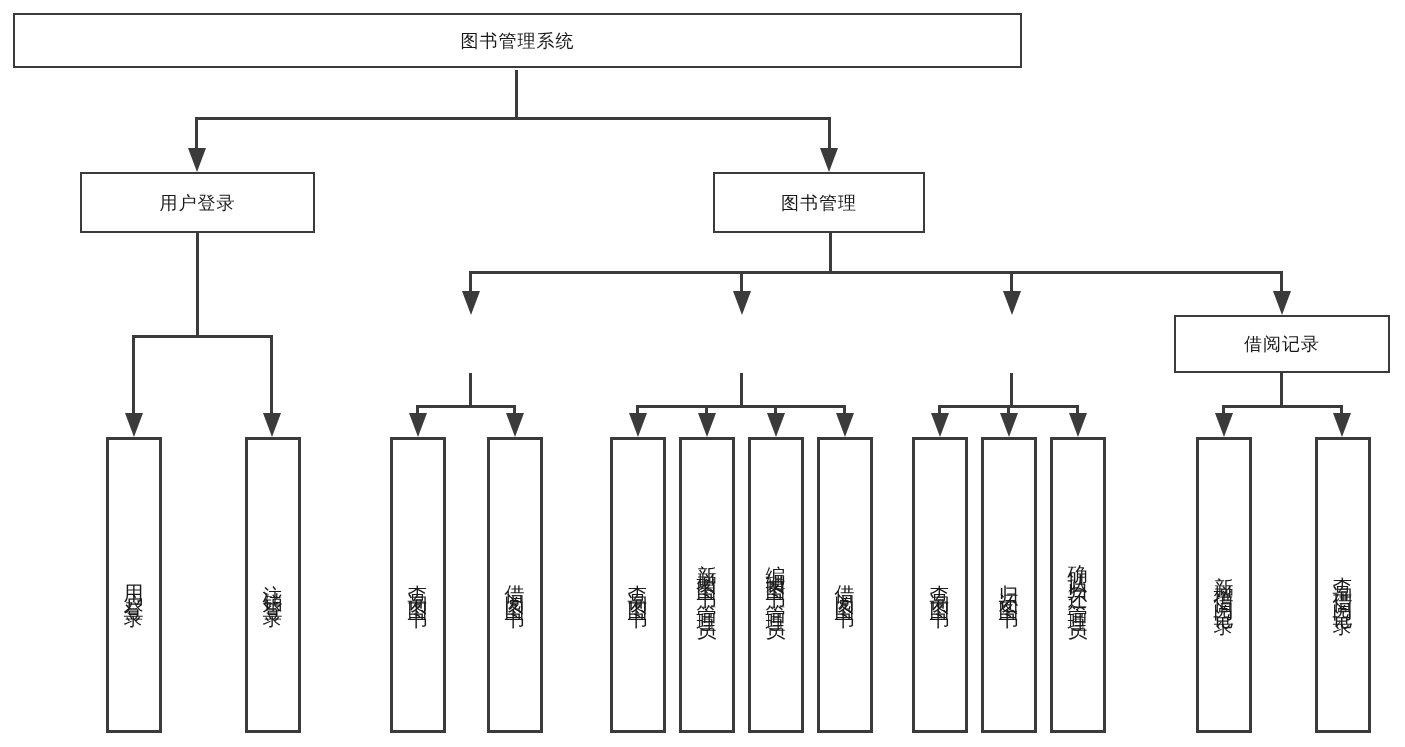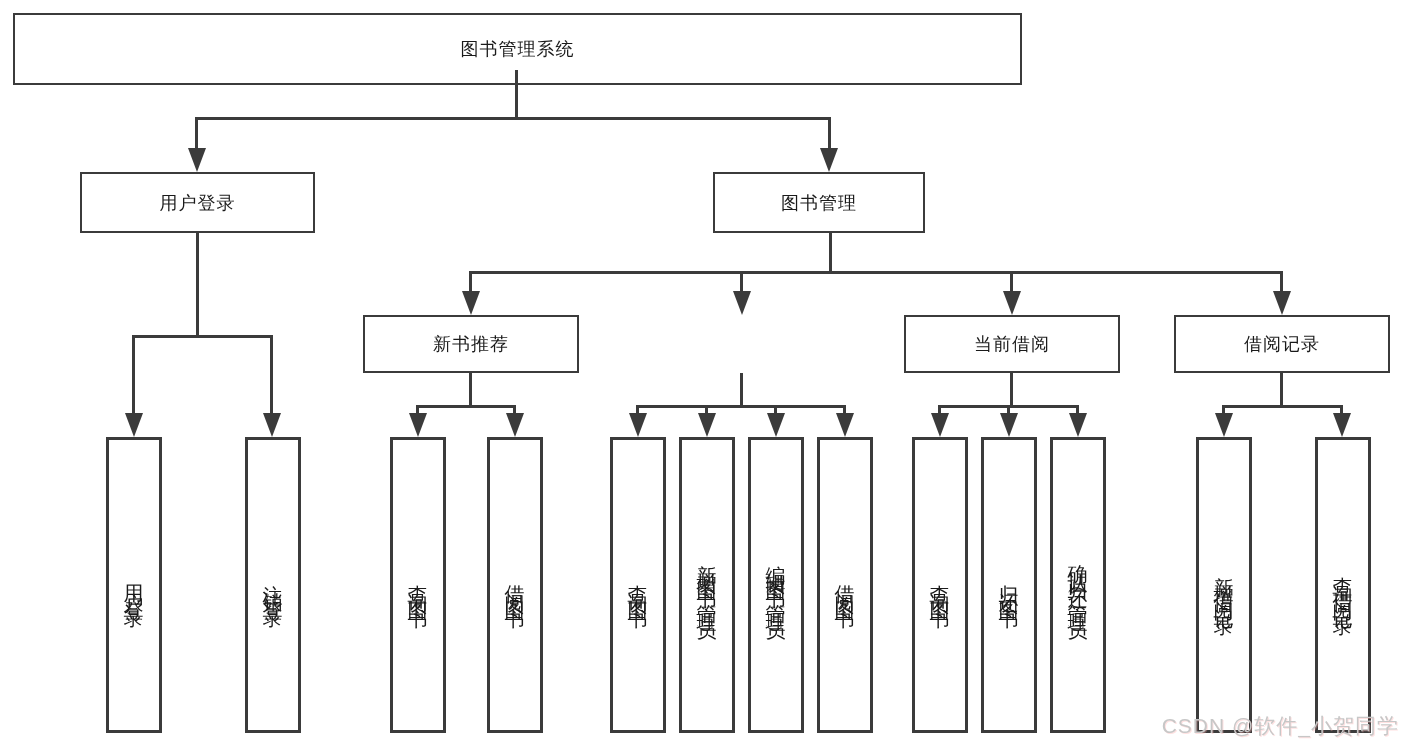--- a/index.html
+++ b/index.html
@@ -38,21 +38,21 @@
     color:var(--wm);font-size:21px;letter-spacing:1px;
     text-shadow:1px 1px 0 rgba(255,170,170,0.35);
     white-space:nowrap;
   }
 </style>
 </head>
 <body>
 
 <div id="canvas">
 
-  <div class="box" style="left:13px;top:13px;width:1009px;height:72px;">
+  <div class="box" style="left:13px;top:13px;width:1009px;height:55px;">
     <span>图书管理系统</span>
   </div>
 
   <div class="v" style="left:515px;top:70px;height:48px;"></div>
   <div class="h" style="left:195px;top:117px;width:636px;"></div>
   <div class="v" style="left:195px;top:117px;height:33px;"></div>
   <div class="arw" style="left:188px;top:148px;"></div>
   <div class="v" style="left:828px;top:117px;height:33px;"></div>
   <div class="arw" style="left:820px;top:148px;"></div>
 
@@ -74,26 +74,20 @@
   <div class="h" style="left:469px;top:271px;width:814px;"></div>
   <div class="v" style="left:469px;top:271px;height:22px;"></div>
   <div class="arw" style="left:462px;top:291px;"></div>
   <div class="v" style="left:740px;top:271px;height:22px;"></div>
   <div class="arw" style="left:733px;top:291px;"></div>
   <div class="v" style="left:1010px;top:271px;height:22px;"></div>
   <div class="arw" style="left:1003px;top:291px;"></div>
   <div class="v" style="left:1280px;top:271px;height:22px;"></div>
   <div class="arw" style="left:1273px;top:291px;"></div>
 
-  <div class="box" style="left:363px;top:315px;width:216px;height:58px;">
-    <span>新书推荐</span>
-  </div>
-  <div class="box" style="left:904px;top:315px;width:216px;height:58px;">
-    <span>当前借阅</span>
-  </div>
   <div class="box" style="left:1174px;top:315px;width:216px;height:58px;">
     <span>借阅记录</span>
   </div>
 
   <div class="v" style="left:469px;top:373px;height:35px;"></div>
   <div class="h" style="left:416px;top:405px;width:100px;"></div>
   <div class="v" style="left:416px;top:405px;height:10px;"></div>
   <div class="arw" style="left:409px;top:413px;"></div>
   <div class="v" style="left:513px;top:405px;height:10px;"></div>
   <div class="arw" style="left:506px;top:413px;"></div>
@@ -158,15 +152,14 @@
   <div class="vbox" style="left:1050px;top:437px;width:56px;height:296px;">
     <span>确认归还（管理员）</span>
   </div>
   <div class="vbox" style="left:1196px;top:437px;width:56px;height:296px;">
     <span>新增借阅记录</span>
   </div>
   <div class="vbox" style="left:1315px;top:437px;width:56px;height:296px;">
     <span>查询借阅记录</span>
   </div>
 
-  <div class="watermark">CSDN @软件_小贺同学</div>
 
 </div>
 
 </body></html>

